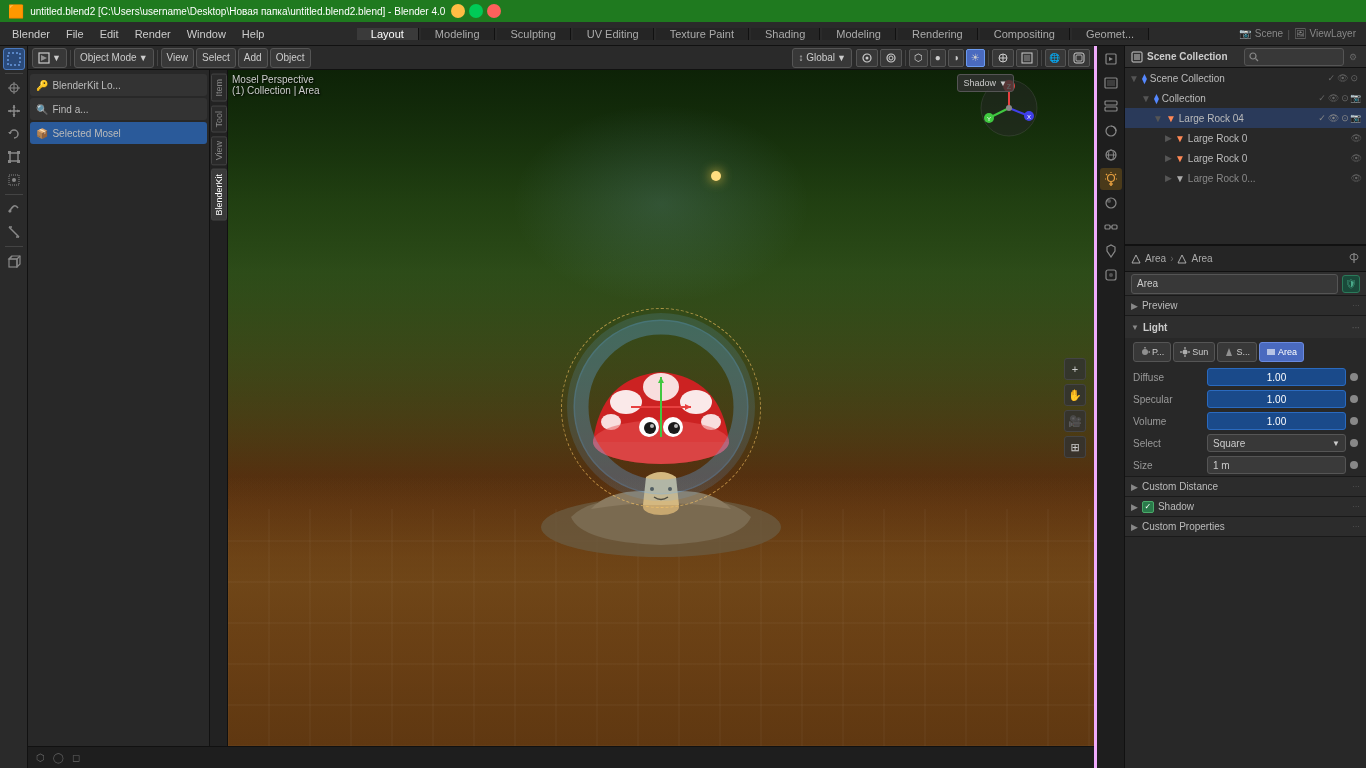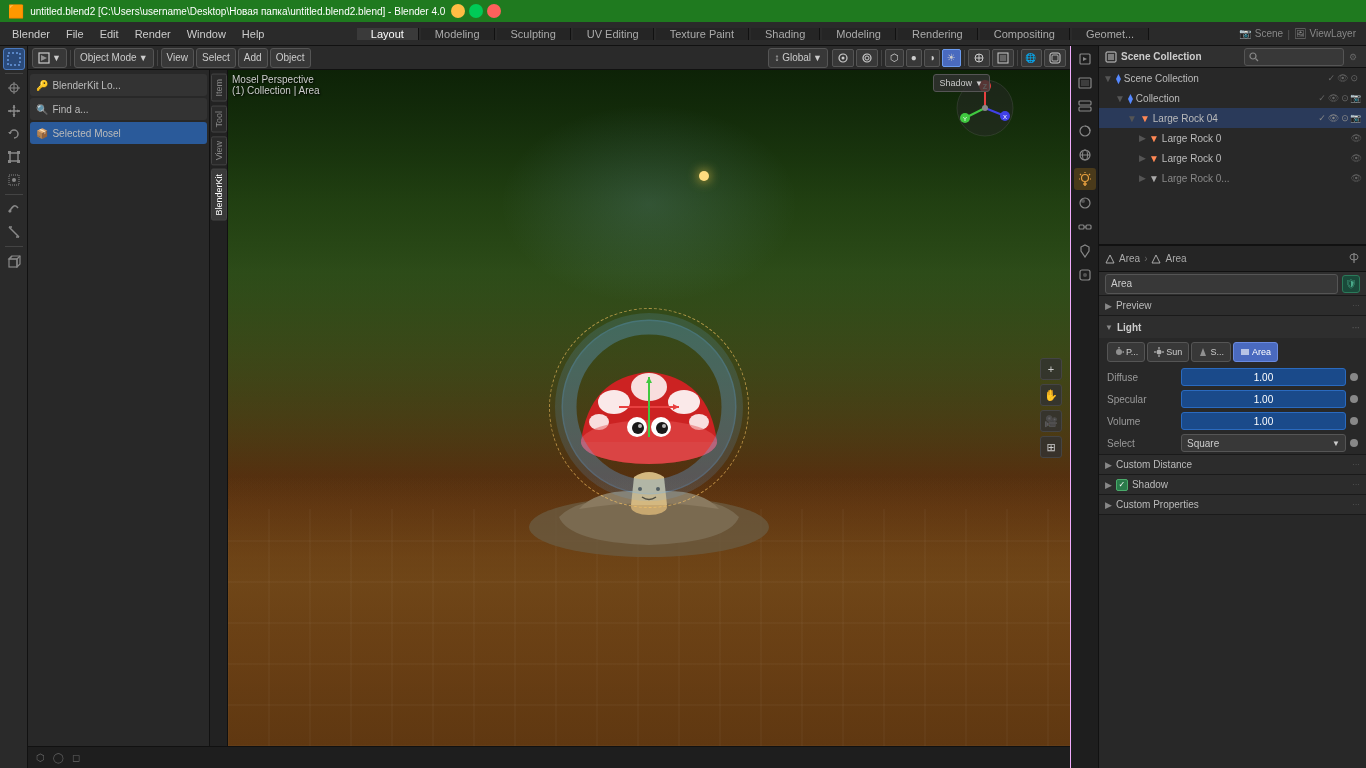--- a/index.html
+++ b/index.html
@@ -264,24 +264,24 @@
       align-items: center;
       justify-content: center;
       font-size: 8px;
       color: #fff;
       cursor: pointer;
       flex-shrink: 0;
     }
 
     
     #full-right {
-      width: 296px;
+      width: 272px;
       display: flex;
       background: #222;
-      border-left: 1px solid #f0abfc;
+      border-left: 3px solid #f0abfc;
     }
     #props-icons-bar {
       width: 28px;
       background: #1e1e1e;
       display: flex;
       flex-direction: column;
       align-items: center;
       padding: 2px;
       gap: 2px;
       border-right: 1px solid #111;
@@ -1121,20 +1121,27 @@
 
           <div class="prop-row">
             <span class="prop-label">Select</span>
             <div class="shape-dropdown">
               <span>Square</span>
               <span style="margin-left:auto;font-size:8px;">▼</span>
             </div>
             <div class="prop-dot"></div>
           </div>
 
+          <div class="prop-row">
+            <span class="prop-label">Size</span>
+            <div class="prop-value" style="flex:1;">
+              <span>1 m</span>
+            </div>
+            <div class="prop-dot"></div>
+          </div>
         </div>
 
         <div class="section-collapse">
           <span style="color:#888;font-size:9px;">▶</span>
           <span>Custom Distance</span>
           <span class="dots">···</span>
         </div>
 
         <div class="section-collapse">
           <span style="color:#888;font-size:9px;">▶</span>

